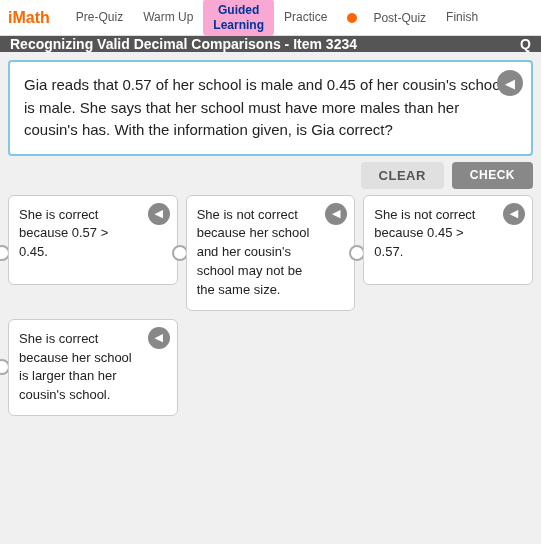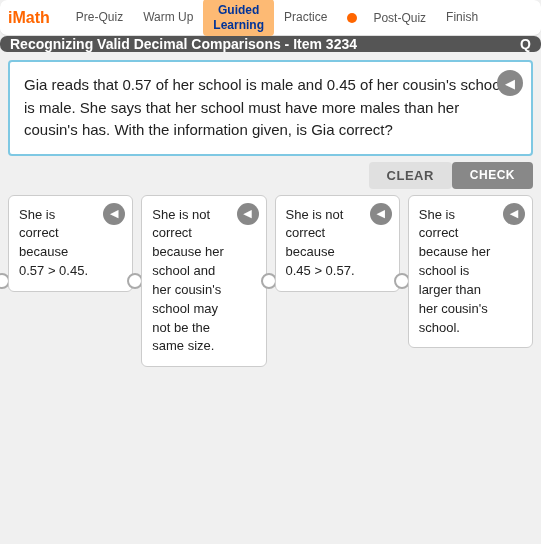--- a/index.html
+++ b/index.html
@@ -1,15 +1,15 @@
 <!DOCTYPE html>
 <html><head>
   <meta charset="utf-8">
   <style>
-    * { box-sizing: border-box; margin: 0; padding: 0; border-radius: 7px; }
+    * { box-sizing: border-box; margin: 0; padding: 0; }
     body {
       font-family: Arial, sans-serif;
       width: 541px;
       height: 544px;
       overflow: hidden;
       background: #f0f0f0;
     }
 
     
     .top-nav {
@@ -33,21 +33,21 @@
     }
     .nav-item {
       font-size: 12px;
       color: #555;
       padding: 4px 10px;
       cursor: pointer;
       text-align: center;
       line-height: 1.2;
     }
     .nav-item.active {
-      background: #fdba74;
+      background: #f9a8d4;
       border-radius: 4px;
       color: #003399;
       font-weight: bold;
     }
     .nav-post-quiz {
       display: flex;
       align-items: center;
       gap: 16px;
       font-size: 12px;
       color: #555;
@@ -105,20 +105,21 @@
       justify-content: center;
       cursor: pointer;
       color: #fff;
       font-size: 13px;
     }
 
     
     .btn-row {
       display: flex;
       justify-content: flex-end;
+      gap: 8px;
       padding: 0 8px 6px 8px;
     }
     .btn-clear {
       background: #e0e0e0;
       border: none;
       border-radius: 4px;
       padding: 6px 18px;
       font-size: 13px;
       font-weight: bold;
       color: #555;
@@ -133,21 +134,21 @@
       font-size: 12px;
       font-weight: bold;
       color: #fff;
       cursor: pointer;
       letter-spacing: 0.5px;
     }
 
     
     .answer-grid {
       display: grid;
-      grid-template-columns: 1fr 1fr 1fr 1fr;
+      grid-template-columns: 1fr 1fr 1fr;
       gap: 8px;
       padding: 0 8px 8px 8px;
     }
     .answer-card {
       background: #fff;
       border: 1px solid #ccc;
       border-radius: 6px;
       padding: 10px 12px 10px 10px;
       position: relative;
       min-height: 90px;

